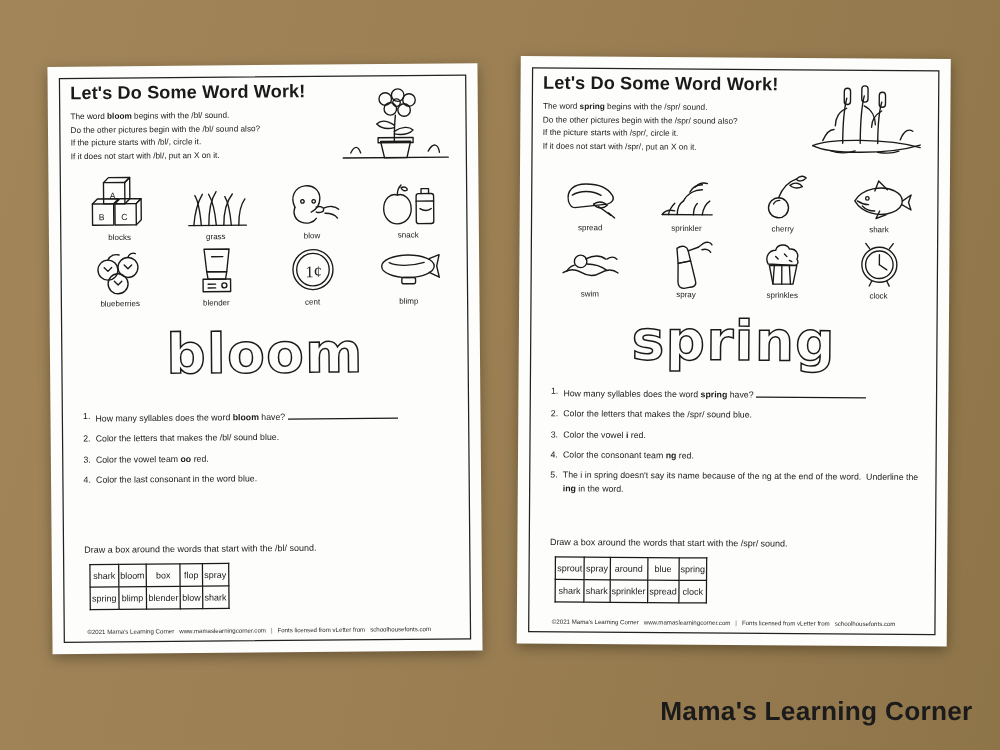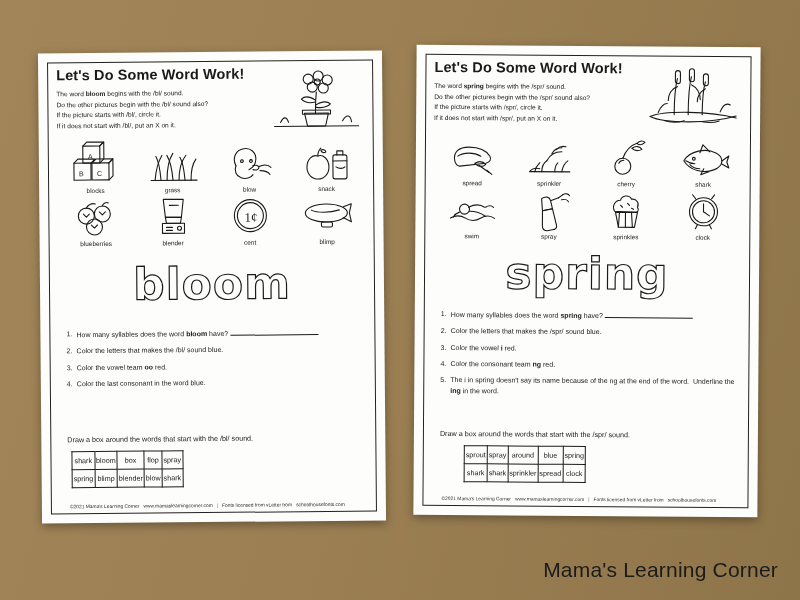--- a/index.html
+++ b/index.html
@@ -17,21 +17,21 @@
   .backdrop {
     position: absolute;
     inset: 0;
     background: linear-gradient(105deg, #a2865a 0%, #9c8054 45%, #8e7549 100%);
   }
   .brand {
     position: absolute;
     right: 22px;
     bottom: 18px;
     font-size: 21px;
-    font-weight: normal;
+    font-weight: bold;
     color: #1b1b1b;
     letter-spacing: 0.2px;
   }
 
   
   .sheet {
     position: absolute;
     background: #fdfdfb;
     box-shadow: 0 3px 10px rgba(0,0,0,0.35);
     overflow: hidden;
@@ -170,21 +170,21 @@
   #boxinstr-right { top: 370px; }
 
   .word-table {
     position: absolute;
     left: 12px;
     right: 12px;
     border-collapse: collapse;
     table-layout: fixed;
   }
   #table-left { top: 384px; }
-  #table-right { top: 386px; margin-left: 20px; }
+  #table-right { top: 386px; }
   .word-table td {
     border: 1px solid #1a1a1a;
     height: 15px;
     text-align: center;
     font-size: 7.2px;
     color: #1a1a1a;
   }
 
   
   .footer {

